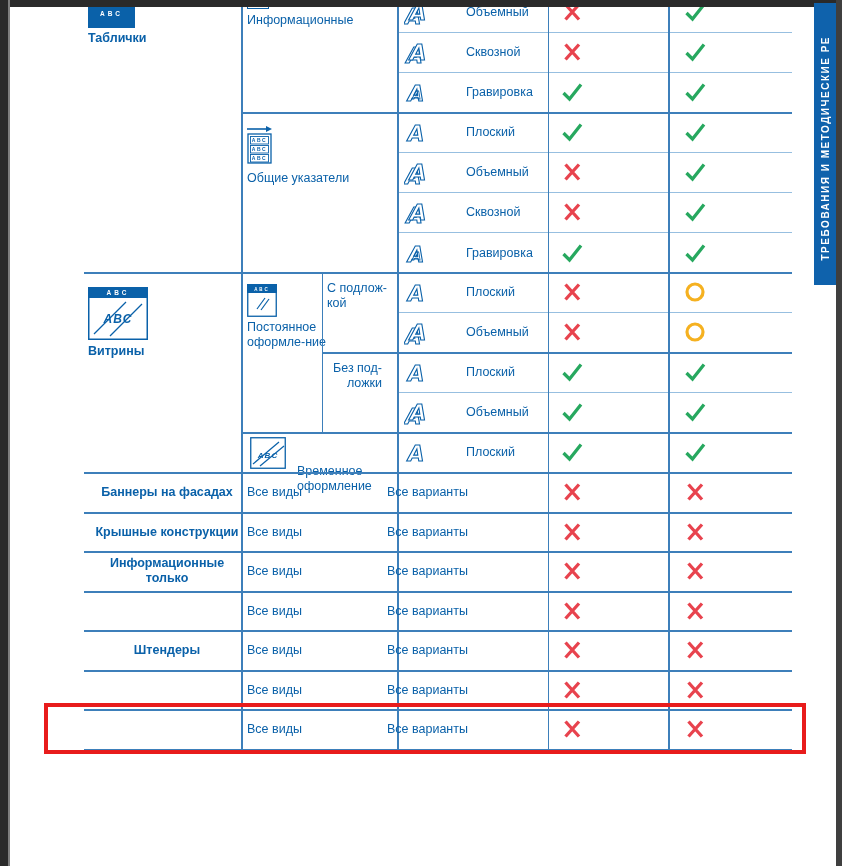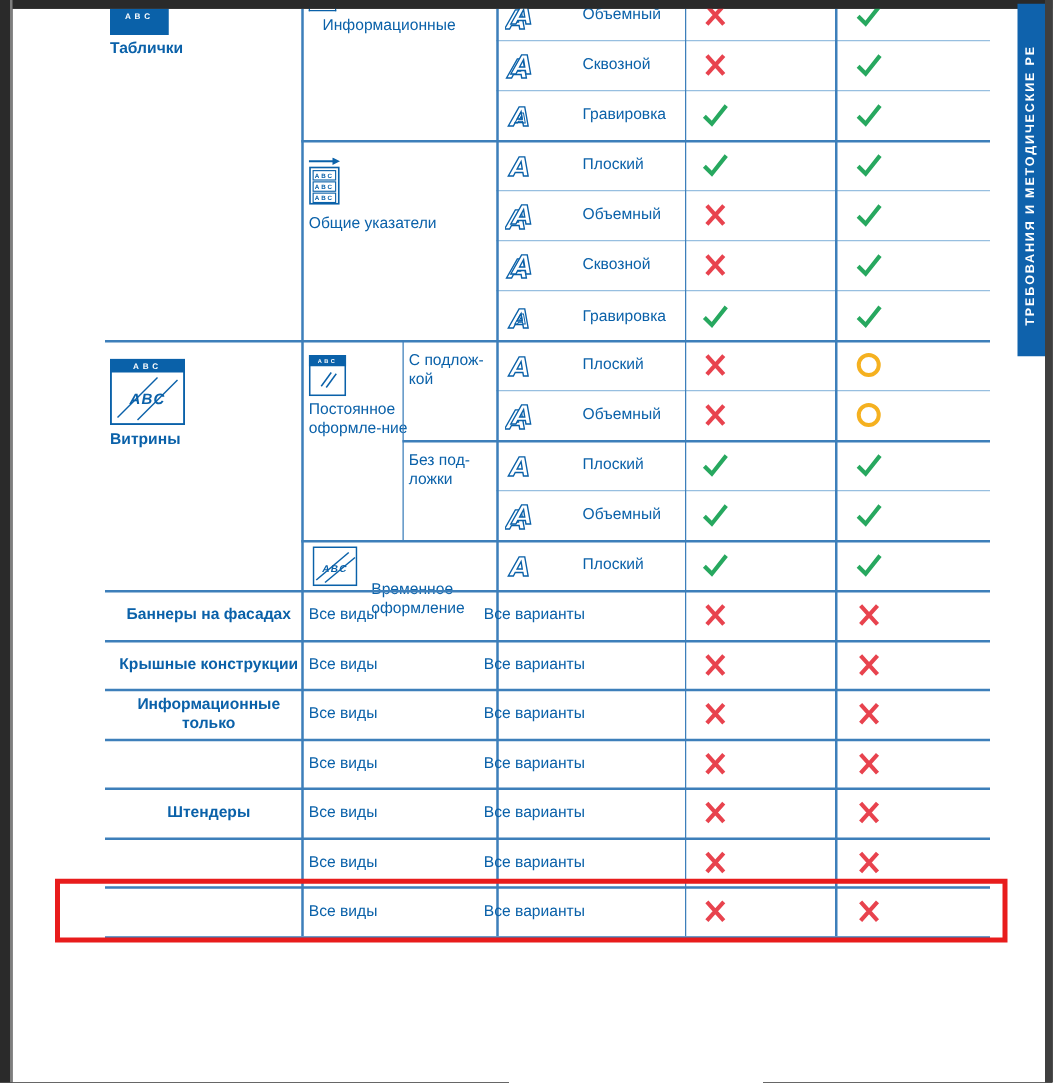--- a/index.html
+++ b/index.html
@@ -65,21 +65,21 @@
   <div id="table-layer">
 
     <div class="abs" style="left:88px;top:7px;">
       <div class="plaque">
         <span class="plaque-abc">ABC</span>
       </div>
     </div>
     <div class="cat abs" style="left:88px;top:31px;">Таблички</div>
 
     <div class="abs" style="left:247px;top:1px;width:20px;height:7px;border:1px solid #0a61a9;border-top:none;"></div>
-    <div class="lbl abs" style="left:247px;top:13px;margin-left:11px;">Информационные</div>
+    <div class="lbl abs" style="left:247px;top:13px;">Информационные</div>
 
     <svg class="abs" style="left:247px;top:126px;" width="26" height="38" viewBox="0 0 26 38">
       <line x1="0" y1="3" x2="22" y2="3" stroke="#0a61a9" stroke-width="1.6"></line>
       <path d="M19 0 L25 3 L19 6 Z" fill="#0a61a9"></path>
       <rect x="1" y="8" width="23" height="29" fill="#ffffff" stroke="#0a61a9" stroke-width="1.3"></rect>
       <rect x="3.5" y="10.5" width="18" height="7.5" fill="none" stroke="#0a61a9" stroke-width="0.9"></rect>
       <text x="12.5" y="16.3" text-anchor="middle" font-size="5" font-weight="bold" letter-spacing="1.5" fill="#0a61a9">ABC</text>
       <rect x="3.5" y="19.5" width="18" height="7.5" fill="none" stroke="#0a61a9" stroke-width="0.9"></rect>
       <text x="12.5" y="25.3" text-anchor="middle" font-size="5" font-weight="bold" letter-spacing="1.5" fill="#0a61a9">ABC</text>
       <rect x="3.5" y="28.5" width="18" height="7.5" fill="none" stroke="#0a61a9" stroke-width="0.9"></rect>
@@ -100,21 +100,21 @@
     <svg class="abs" style="left:247px;top:284px;" width="30" height="33" viewBox="0 0 30 33">
       <rect x="0.75" y="0.75" width="28.5" height="31.5" fill="#ffffff" stroke="#0a61a9" stroke-width="1.3"></rect>
       <rect x="0" y="0" width="30" height="9" fill="#0a61a9"></rect>
       <text x="15" y="6.6" text-anchor="middle" font-size="4.5" font-weight="bold" letter-spacing="2" fill="#ffffff">ABC</text>
       <line x1="10" y1="25" x2="18" y2="14" stroke="#0a61a9" stroke-width="1.2"></line>
       <line x1="14" y1="26" x2="22" y2="15" stroke="#0a61a9" stroke-width="1.2"></line>
     </svg>
     <div class="lbl abs" style="left:247px;top:320px;width:80px;">Постоянное оформле-ние</div>
 
     <div class="lbl abs" style="left:327px;top:281px;width:66px;">С подлож-кой</div>
-    <div class="lbl abs" style="left:327px;top:361px;width:66px;">Без под-ложки</div>
+    <div class="lbl abs" style="left:316px;top:361px;width:66px;text-align:right;">Без под-ложки</div>
 
     <svg class="abs" style="left:250px;top:437px;" width="36" height="32" viewBox="0 0 36 32">
       <rect x="0.75" y="0.75" width="34.5" height="30.5" fill="#ffffff" stroke="#0a61a9" stroke-width="1.3"></rect>
       <line x1="3" y1="27" x2="29" y2="5" stroke="#0a61a9" stroke-width="1.2"></line>
       <line x1="10" y1="29" x2="34" y2="9" stroke="#0a61a9" stroke-width="1.2"></line>
       <text x="18" y="20.5" text-anchor="middle" font-size="8" font-weight="bold" font-style="italic" letter-spacing="1" fill="#0a61a9">ABC</text>
     </svg>
     <div class="lbl abs" style="left:297px;top:464px;width:95px;">Временное оформление</div>
 
     <div id="dyn">

